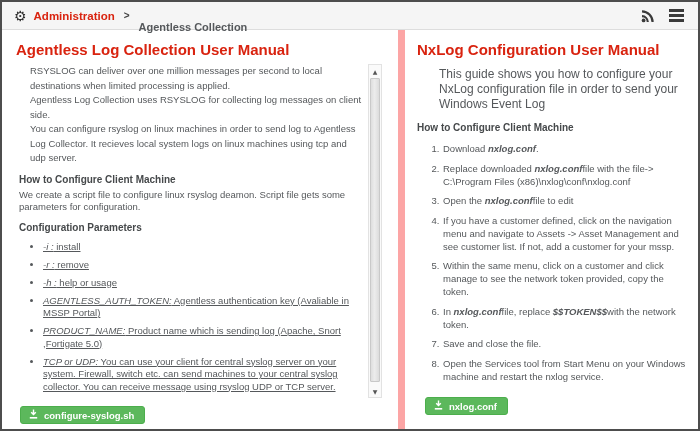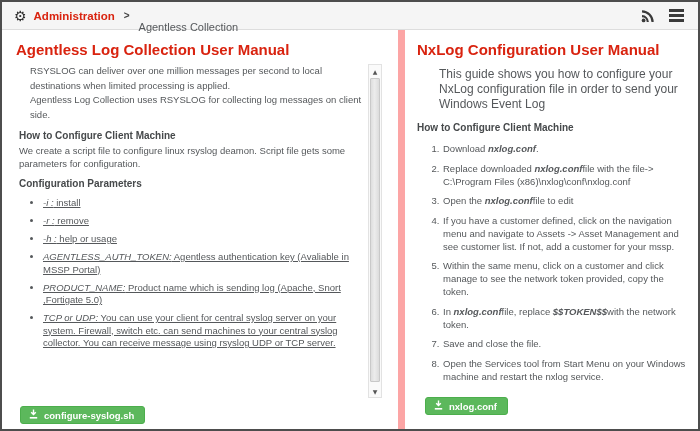--- a/index.html
+++ b/index.html
@@ -10,21 +10,21 @@
     border: 2px solid #4d4d4d; position: relative; overflow: hidden;
   }
   
   .topbar {
     height: 28px; background:#f5f5f5; border-bottom:1px solid #ddd;
     display:flex; align-items:center; padding:0 12px;
   }
   .gear { font-family:"DejaVu Sans", sans-serif; font-size:14px; color:#2f2f2f; margin-right:7px; line-height:1; }
   .crumb-root { color: var(--red); font-weight:bold; font-size:11.5px; text-decoration:none; cursor:pointer; }
   .crumb-sep { color:#444; font-weight:bold; font-size:10px; margin:0 9px; }
-  .crumb-cur { color:#55585b; font-weight:normal; font-size:11px;margin-top:23px; }
+  .crumb-cur { color:#55585b; font-weight:bold; font-size:11px;margin-top:23px; }
   .spacer { flex:1; }
   .hicon { display:inline-flex; align-items:center; justify-content:center; width:20px; height:20px; cursor:pointer; margin-left:8px; }
   .menu-bars { display:flex; flex-direction:column; gap:2.5px; }
   .menu-bars i { display:block; width:15px; height:2.6px; background:#3a3a3a; }
   
   .content { display:flex; height: 399px; justify-content: space-between; }
   .col-left { width:396px; padding:8px 0 0 14px; position:relative; }
   .col-right { flex:1; border-left:7px solid #fca5a5; padding:8px 12px 14px 12px; display:flex; flex-direction:column; }
   h1.panel-title { color:var(--red); font-size:15px; font-weight:bold; line-height:20px; margin:2px 0 4px 0; }
   
@@ -99,20 +99,21 @@
 
   <div class="content">
 
     <section class="col-left">
       <h1 class="panel-title">Agentless Log Collection User Manual</h1>
 
       <div class="scrollbox">
         <div class="doc">
           <p class="intro">RSYSLOG can deliver over one million messages per second to local destinations when limited processing is applied.</p>
           <p class="intro">Agentless Log Collection uses RSYSLOG for collecting log messages on client side.</p>
+          <p class="intro">You can configure rsyslog on linux machines in order to send log to Agentless Log Collector. It recieves local system logs on linux machines using tcp and udp server.</p>
           <h2>How to Configure Client Machine</h2>
           <p class="body">We create a script file to configure linux rsyslog deamon. Script file gets some parameters for configuration.</p>
           <h2>Configuration Parameters</h2>
           <ul>
               <li><span class="seg-i">-i :</span><span class="seg-n"> install</span></li>
               <li><span class="seg-i">-r :</span><span class="seg-n"> remove</span></li>
               <li><span class="seg-i">-h :</span><span class="seg-n"> help or usage</span></li>
               <li><span class="seg-i">AGENTLESS_AUTH_TOKEN:</span><span class="seg-n"> Agentless authentication key (Avaliable in MSSP Portal)</span></li>
               <li><span class="seg-i">PRODUCT_NAME:</span><span class="seg-n"> Product name which is sending log (Apache, Snort ,Fortigate 5.0)</span></li>
               <li><span class="seg-i">TCP or UDP:</span><span class="seg-n"> You can use your client for central syslog server on your system. Firewall, switch etc. can send machines to your central syslog collector. You can receive message using rsyslog UDP or TCP server.</span></li>

